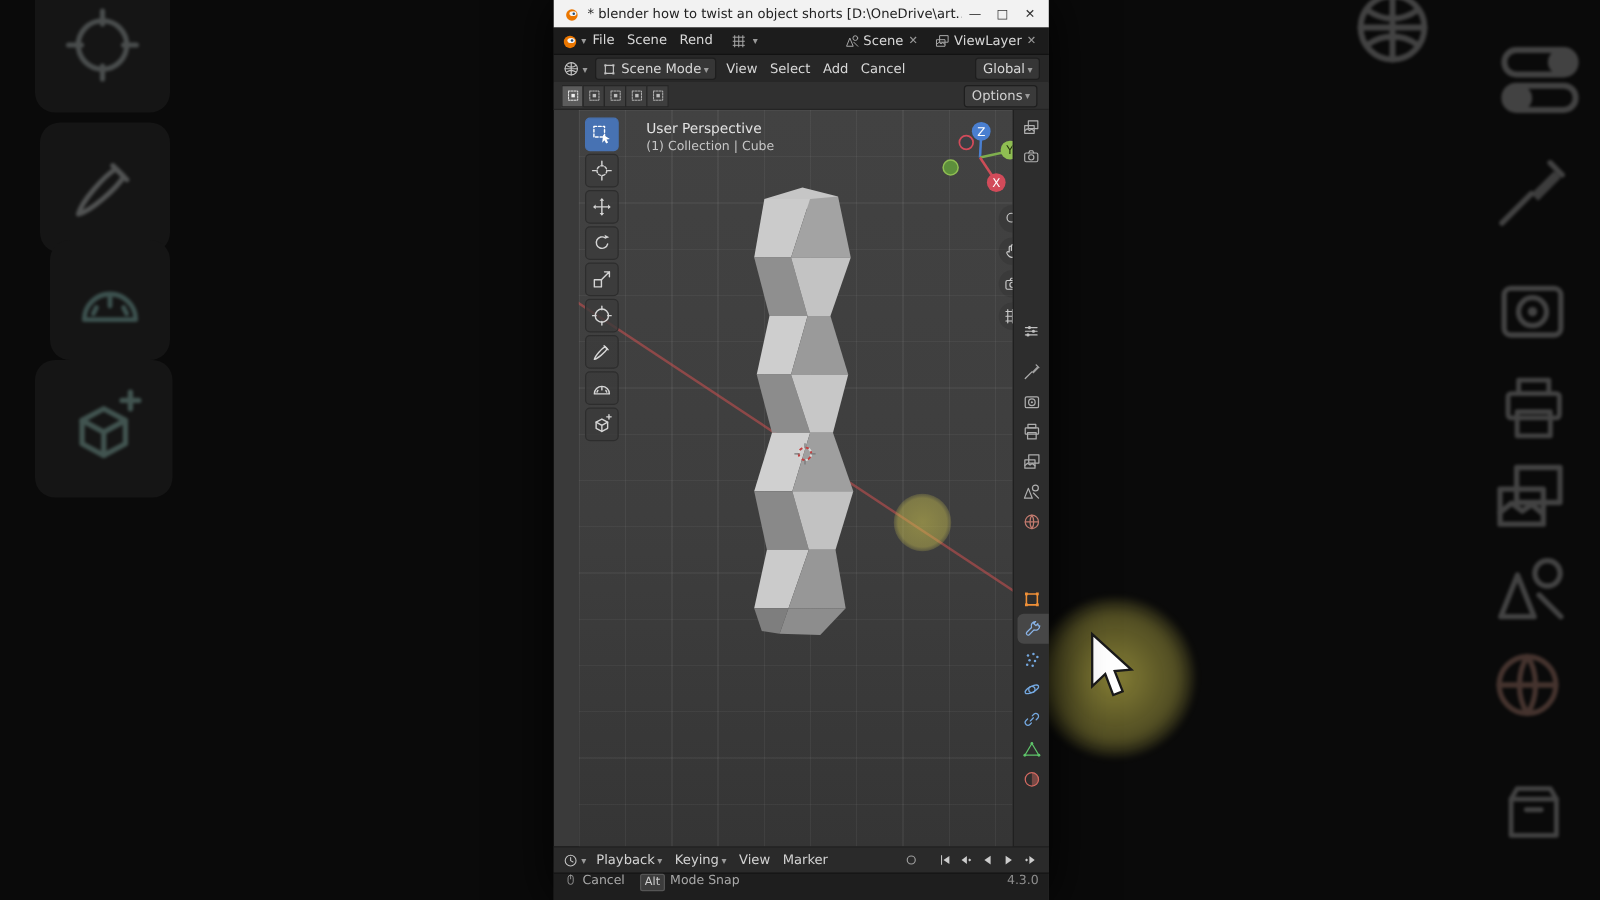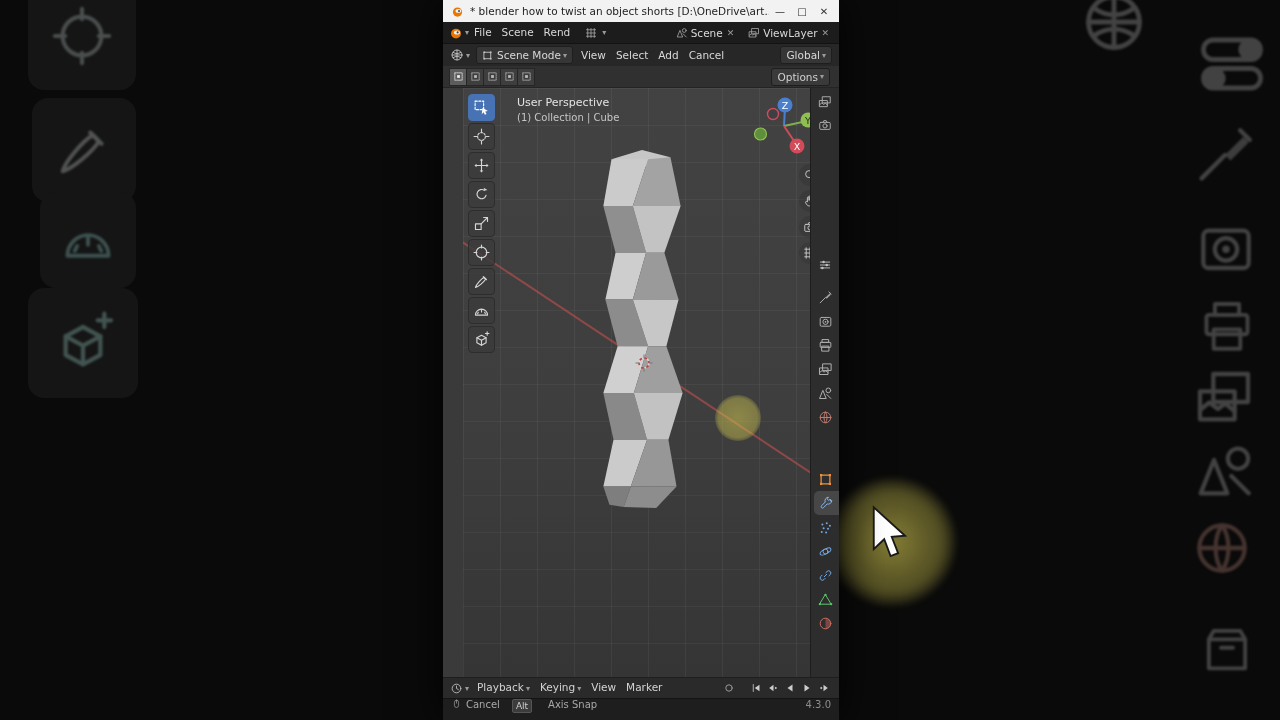--- a/index.html
+++ b/index.html
@@ -80,21 +80,21 @@
   
   .timeline{height:21px;background:#2a2a2a;display:flex;align-items:center;padding:0 8px 0 4px;flex:none;font-size:10.5px;color:#d3d3d3;border-top:1px solid #1e1e1e;box-sizing:border-box;}
   .timeline .editor-btn .icon{width:13px;height:13px;}
   .pb-cluster{margin-left:auto;display:flex;align-items:center;gap:2px;}
   .pb-btn{width:15px;height:15px;color:#cdcdcd;display:flex;align-items:center;justify-content:center;}
   .pb-btn .icon{width:12px;height:12px;}
   .rec-btn{width:14px;height:14px;color:#9f9f9f;margin-right:10px;}
   
   .statusbar{height:22px;background:#1e1e1e;display:flex;align-items:flex-start;padding:0 8px;font-size:10px;color:#a8a8a8;flex:none;border-top:1px solid #141414;box-sizing:border-box;}
   .statusbar .icon{width:11px;height:11px;color:#9a9a9a;margin-right:4px;}
-  .keycap{background:#3c3c3c;border:1px solid #555;border-radius:2px;padding:0 3px;font-size:9px;color:#cfcfcf;margin:0 16px 0 12px;line-height:12px;}
+  .keycap{background:#3c3c3c;border:1px solid #555;border-radius:2px;padding:0 3px;font-size:9px;color:#cfcfcf;margin:0 4px 0 12px;line-height:12px;}
   .version{margin-left:auto;color:#8d8d8d;}
 </style>
 </head>
 <body>
 
 <div class="stage">
 
   <div class="bgtile" style="left:28px;top:-18px;width:108px;height:108px;">
     <span class="bgic" style="width:62px;height:62px;color:#b9c4c4;"><svg viewBox="0 0 24 24" fill="none" stroke="currentColor" stroke-width="1.6" stroke-linecap="round" stroke-linejoin="round">
           <circle cx="12" cy="12" r="7.5"></circle>
@@ -701,17 +701,17 @@
 
     <div class="statusbar">
       <span class="icon">
           <svg viewBox="0 0 24 24" fill="none" stroke="currentColor" stroke-width="1.6" stroke-linecap="round" stroke-linejoin="round">
             <rect x="7.5" y="2.5" width="9" height="16" rx="4.5"></rect>
             <path d="M12 2.5V9"></path>
           </svg>
         </span>
       <span>Cancel</span>
       <span class="keycap">Alt</span>
-      <span>Axis Snap</span>
+      <span>Mode Snap</span>
       <span class="version">4.3.0</span>
     </div>
   </div>
 </div>
 
 </body></html>

